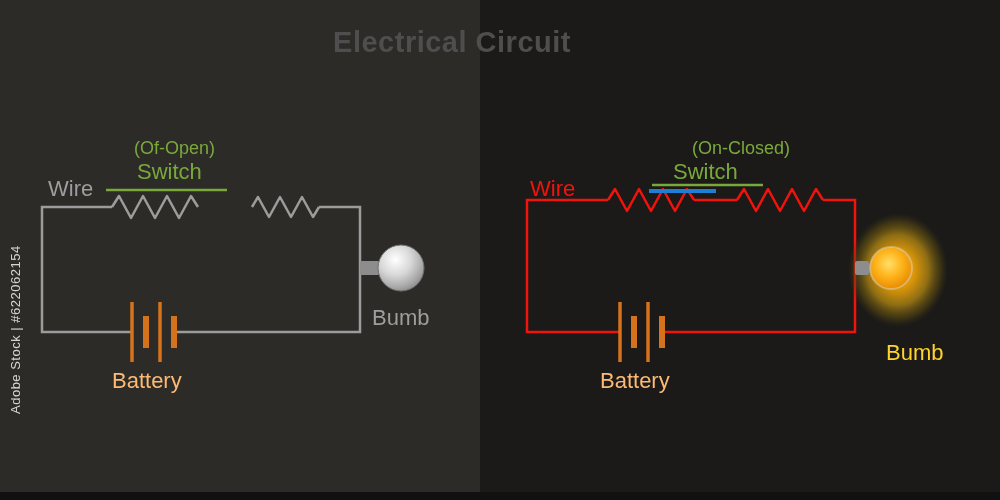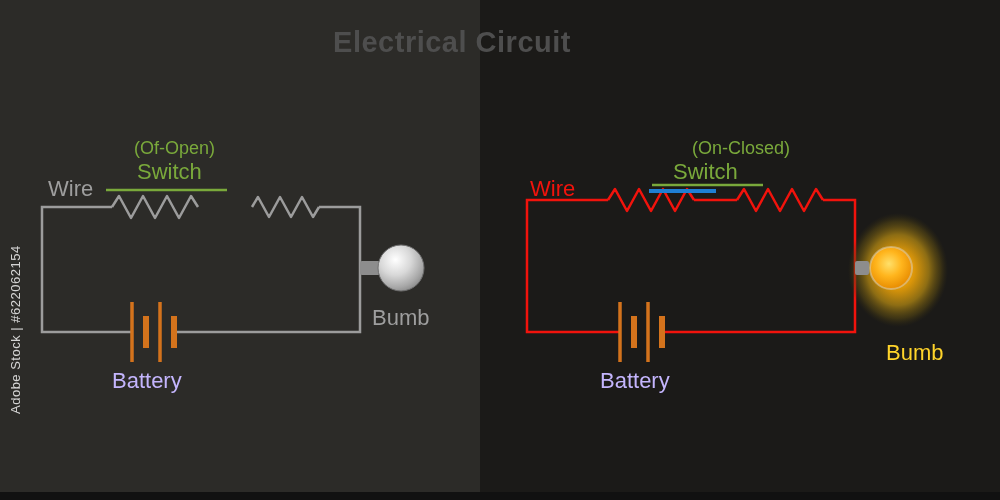--- a/index.html
+++ b/index.html
@@ -9,21 +9,21 @@
   .panel-left{left:0;width:480px;background:#2c2b28;}
   .panel-right{left:480px;width:520px;background:#1b1a18;}
   .title{position:absolute;top:26px;left:0;width:904px;text-align:center;
          font-size:29px;font-weight:bold;color:#4e4e4e;letter-spacing:.5px;}
   svg.diagram{position:absolute;left:0;top:0;}
   .lbl{position:absolute;font-size:22px;white-space:nowrap;}
   .lbl.small{font-size:18px;}
   .c-gray{color:#9e9e9e}
   .c-green{color:#7aa93b}
   .c-red{color:#f2130c}
-  .c-orange{color:#c4b5fd}
+  .c-orange{color:#fdba74}
   .c-yellow{color:#ffd42a}
   .watermark{position:absolute;left:8px;top:414px;transform:rotate(-90deg);
              transform-origin:0 0;font-size:13px;color:rgba(255,255,255,.8);
              white-space:nowrap;letter-spacing:.5px;}
 </style>
 </head>
 <body>
 
 <div class="canvas">
 

